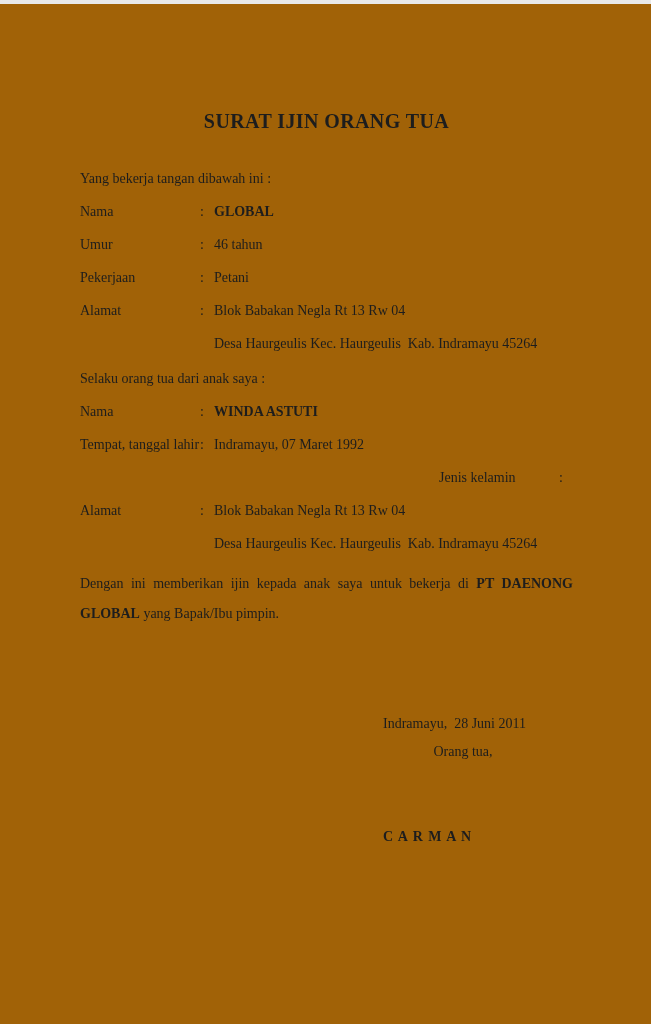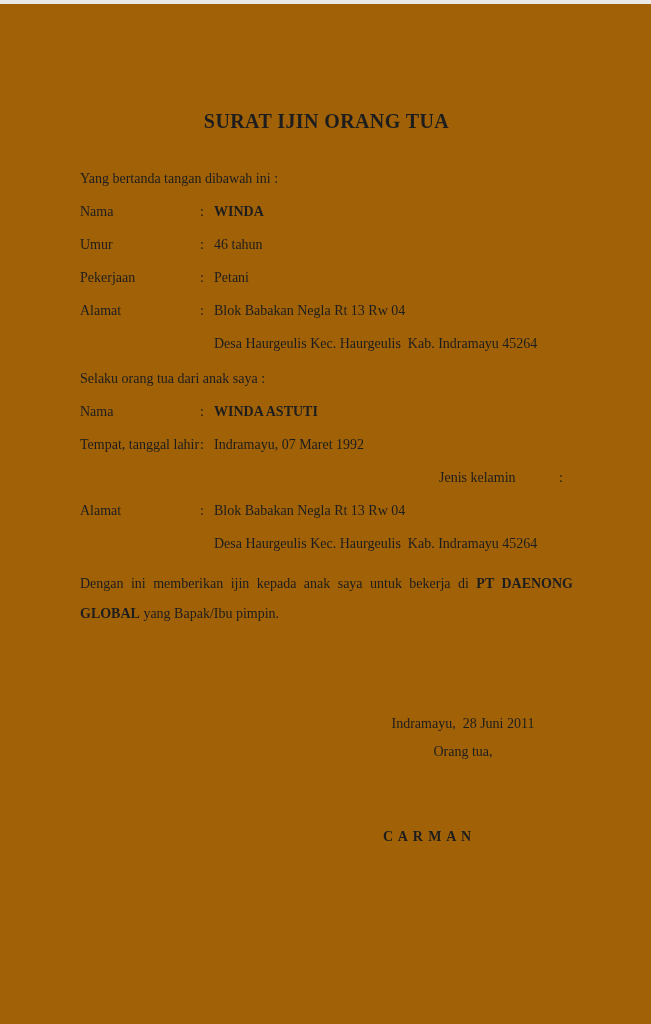--- a/index.html
+++ b/index.html
@@ -41,44 +41,44 @@
   }
   .para-closing {
     margin: 6px 0 0 0;
     line-height: 20px;
   }
 
   .signature {
     width: 160px;
     margin: 85px 0 0 303px;
   }
-  .sig-date { line-height: 20px; white-space: pre-wrap; text-align: center; }
+  .sig-date { line-height: 20px; white-space: pre-wrap; }
   .sig-role { margin-top: 8px; line-height: 20px; text-align: center; }
   .sig-name {
     margin-top: 65px;
     line-height: 20px;
     font-weight: bold;
     letter-spacing: 1px;
   }
   .pre { white-space: pre-wrap; }
 </style>
 </head>
 <body>
 
 <div class="page">
   <div class="content">
 
     <h1 class="doc-title">SURAT IJIN ORANG TUA</h1>
 
-    <div class="line">Yang bertanda tangan dibawah ini :</div>
+    <div class="line">Yang bekerja tangan dibawah ini :</div>
 
     <div class="row">
       <span class="label">Nama</span>
       <span class="sep">:</span>
-      <span class="value value-bold">WINDA</span>
+      <span class="value value-bold">GLOBAL</span>
     </div>
     <div class="row">
       <span class="label">Umur</span>
       <span class="sep">:</span>
       <span class="value">46 tahun</span>
     </div>
     <div class="row">
       <span class="label">Pekerjaan</span>
       <span class="sep">:</span>
       <span class="value">Petani</span>

